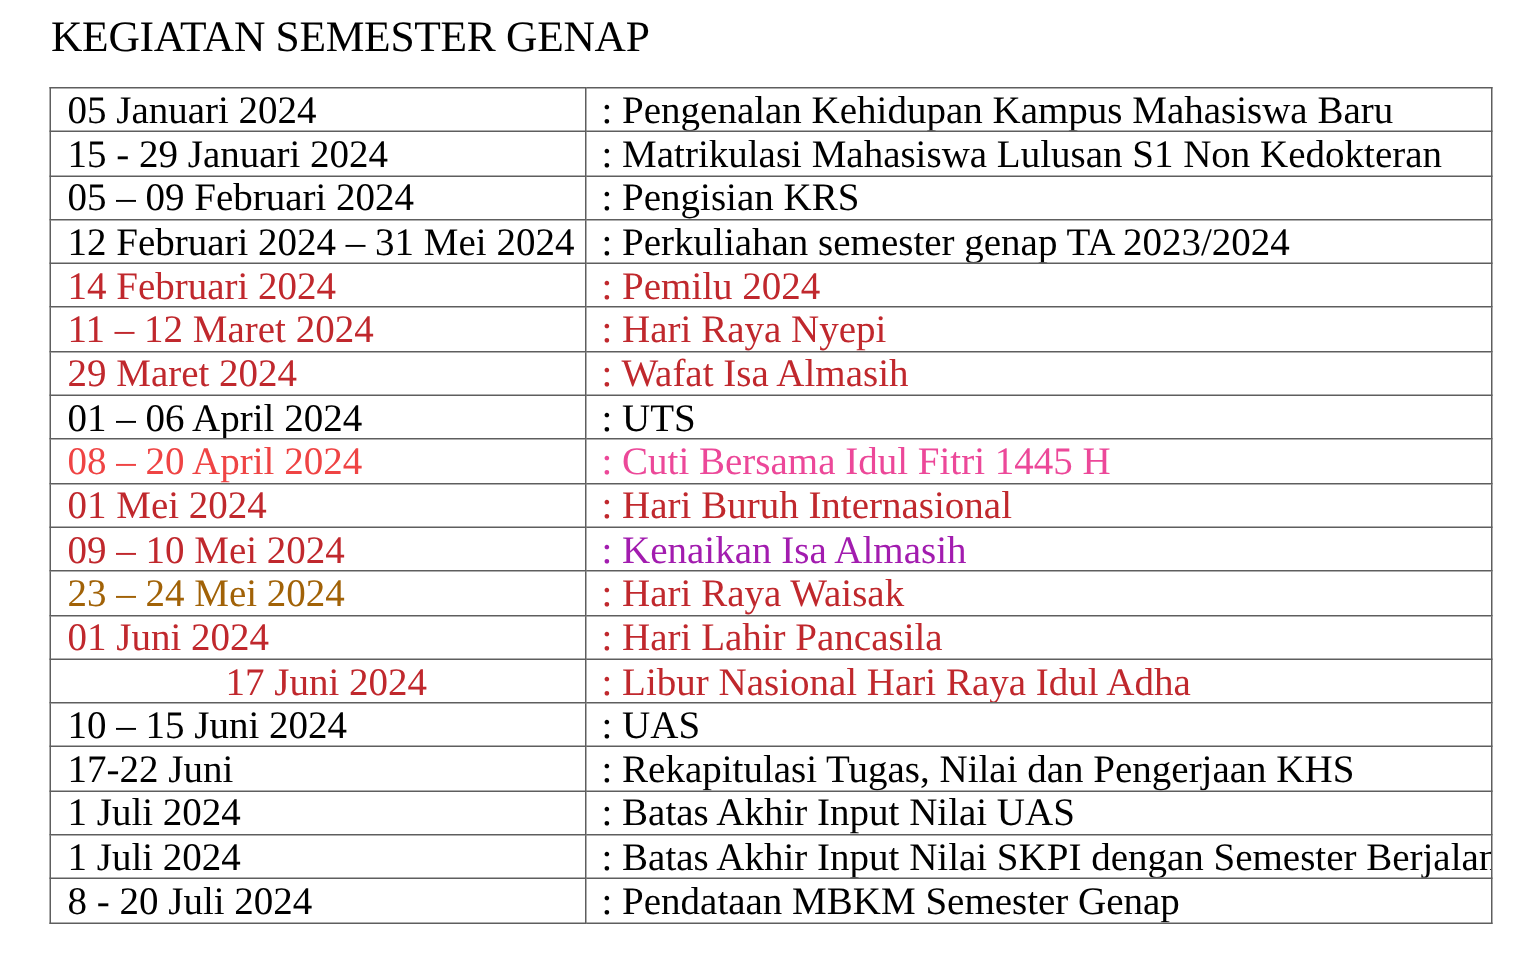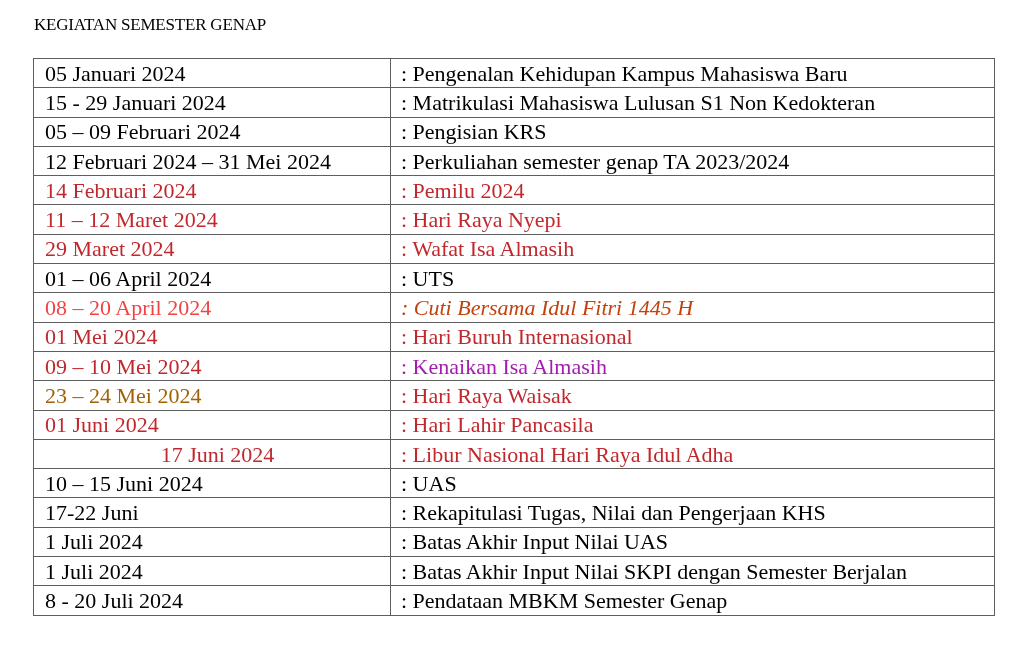--- a/index.html
+++ b/index.html
@@ -12,37 +12,37 @@
     height: 647px;
     position: relative;
     overflow: hidden;
     font-family: "Liberation Serif", "DejaVu Serif", serif;
     color: #000000;
   }
   .title {
     position: absolute;
     left: 34px;
     top: 10px;
-    font-size: 17px;
+    font-size: 29px;
     line-height: 30px;
     letter-spacing: -0.2px;
   }
   table.schedule {
     position: absolute;
     left: 33px;
     top: 58px;
     width: 962px;
     border-collapse: collapse;
     table-layout: fixed;
   }
   table.schedule td {
     border: 1.5px solid #5e5e5e;
     height: 28.3px;
     padding: 0 0 0 11px;
-    font-size: 22px;
+    font-size: 26px;
     line-height: 27px;
     white-space: nowrap;
     overflow: hidden;
     vertical-align: middle;
   }
   table.schedule td.date { width: 345px; }
   table.schedule td.desc { padding-left: 10px; }
   tr.holiday td { color: #c0282d; }
 </style>
 </head>
@@ -79,21 +79,21 @@
     <tr class="holiday">
       <td class="date" style="color: rgb(192, 40, 45);">29 Maret 2024</td>
       <td class="desc" style="color: rgb(192, 40, 45);">: Wafat Isa Almasih</td>
     </tr>
     <tr>
       <td class="date">01 – 06 April 2024</td>
       <td class="desc">: UTS</td>
     </tr>
     <tr class="holiday">
       <td class="date" style="color: #ef4444; margin-top: 12px;">08 – 20 April 2024</td>
-      <td class="desc" style="color: #c2410c; font-style: italic;">: Cuti Bersama Idul Fitri 1445 H</td>
+      <td class="desc" style="color: #ec4899;">: Cuti Bersama Idul Fitri 1445 H</td>
     </tr>
     <tr class="holiday">
       <td class="date" style="color: rgb(192, 40, 45);">01 Mei 2024</td>
       <td class="desc" style="color: rgb(192, 40, 45);">: Hari Buruh Internasional</td>
     </tr>
     <tr class="holiday">
       <td class="date" style="color: rgb(192, 40, 45);">09 – 10 Mei 2024</td>
       <td class="desc" style="color: #a21caf;">: Kenaikan Isa Almasih</td>
     </tr>
     <tr class="holiday">

